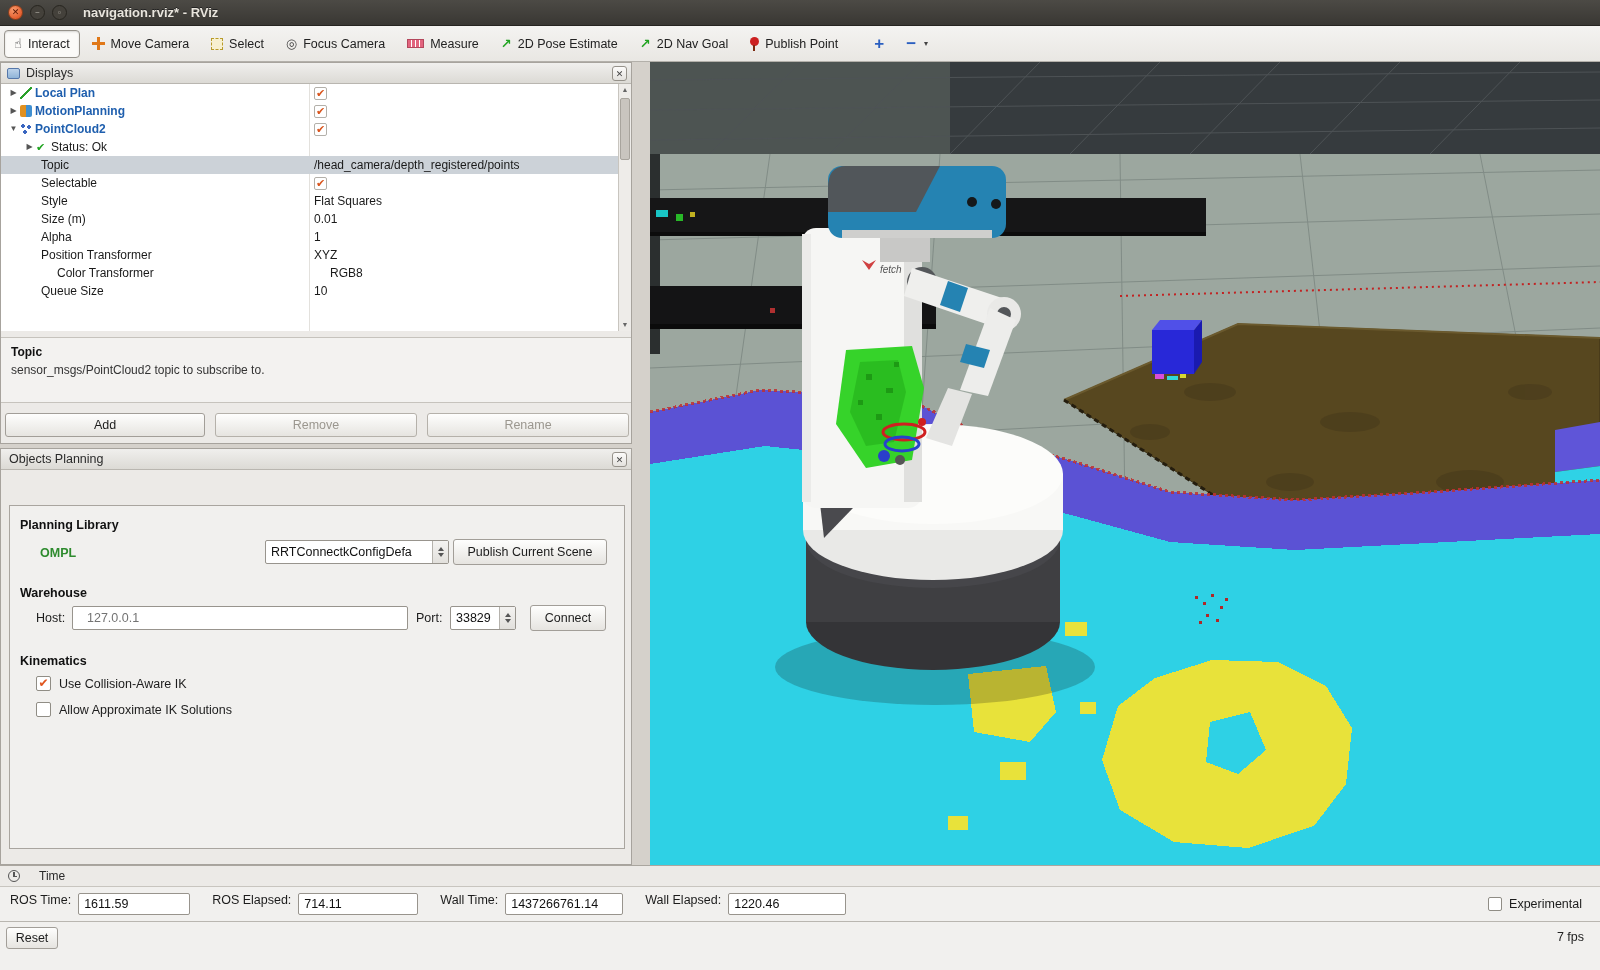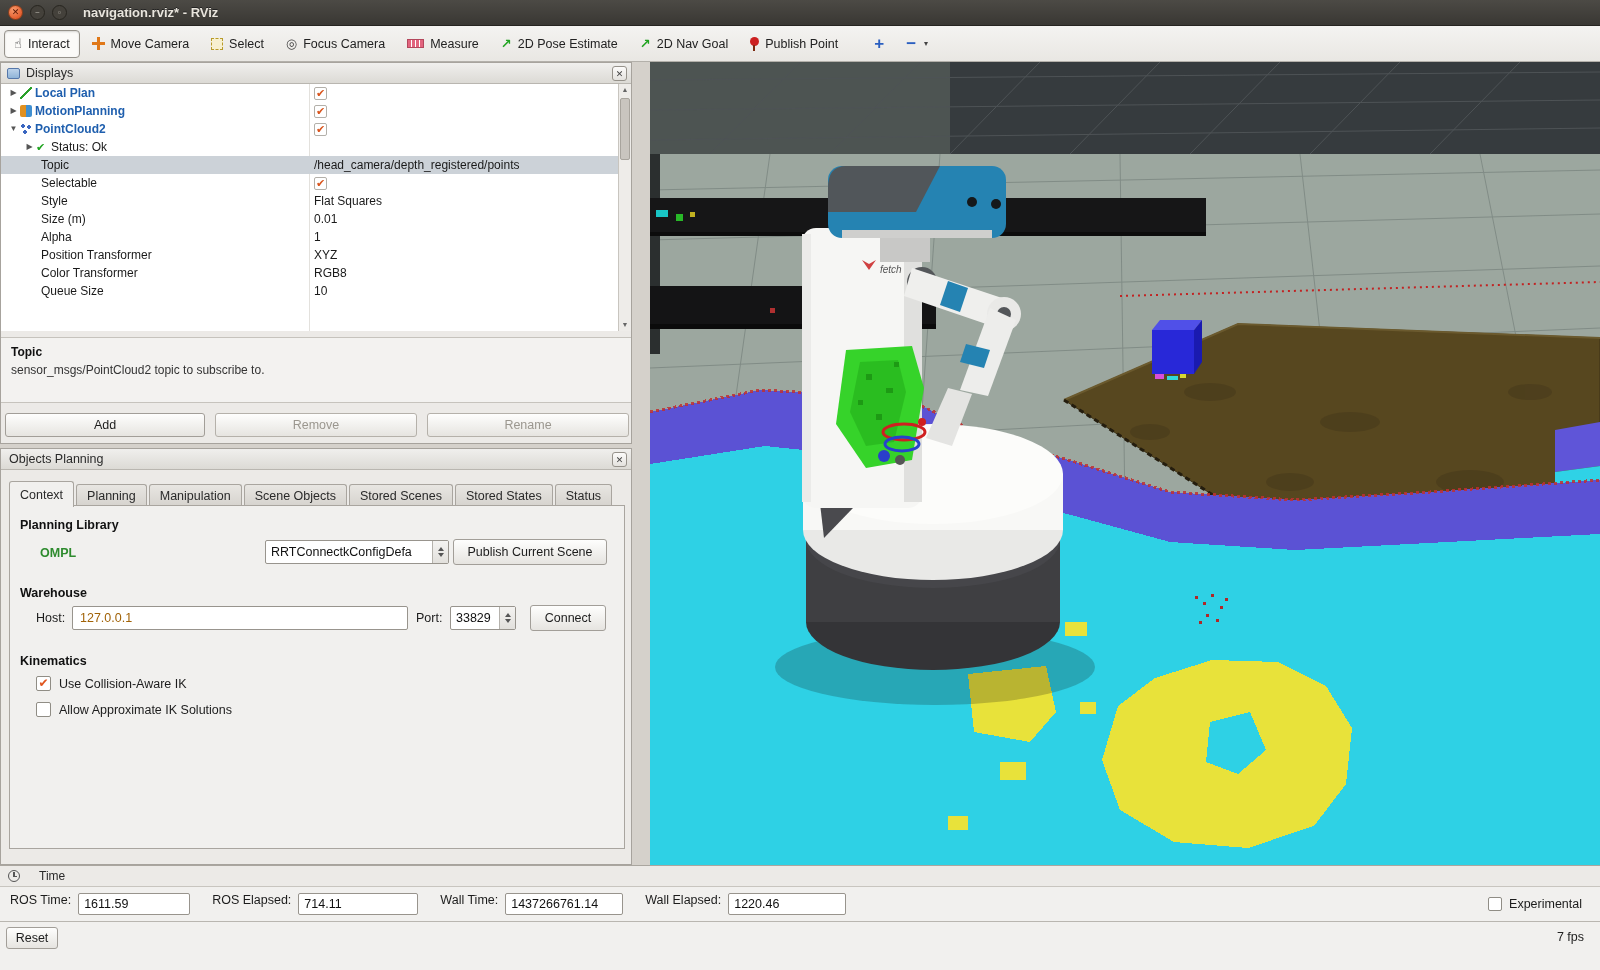--- a/index.html
+++ b/index.html
@@ -95,21 +95,21 @@
   .tabs { position:absolute; left:8px; top:30px; height:27px; display:flex; align-items:flex-end; }
   .tab { height:22px; padding:0 10px; font-size:12.5px; color:#2a2a2a; display:flex; align-items:center;
     background:linear-gradient(#e8e6e2,#d6d3ce); border:1px solid #a9a59f; border-bottom:none;
     border-radius:3px 3px 0 0; margin-right:2px; }
   .tab.active { height:26px; background:#f1f0ee; position:relative; z-index:3; margin-bottom:-1px; }
   .mframe { position:absolute; left:8px; top:56px; width:616px; height:344px;
     border:1px solid #a9a59f; background:#f1f0ee; z-index:1; }
   .mhead { position:absolute; font-size:12.5px; font-weight:bold; color:#111; }
   .flabel { position:absolute; font-size:12.5px; color:#1c1c1c; }
   .qinput { position:absolute; background:#fff; border:1px solid #98948d; border-radius:2px;
-    font-size:12.5px; color:#a16207; padding:0 7px; font-family:inherit; }
+    font-size:12.5px; color:#737373; padding:0 14px; font-family:inherit; }
   .spinbox { position:absolute; background:#fff; border:1px solid #98948d; border-radius:2px; }
   .spinbox .val { position:absolute; left:5px; top:0; bottom:0; right:17px; font-size:12.5px; color:#111;
     display:flex; align-items:center; white-space:nowrap; overflow:hidden; }
   .spin { position:absolute; right:0; top:0; bottom:0; width:16px; border-left:1px solid #b5b2ac;
     background:linear-gradient(#f4f3f1,#e2e0dc); display:flex; flex-direction:column;
     align-items:center; justify-content:center; gap:2px; }
   .spin i.up { width:0; height:0; border-left:3px solid transparent; border-right:3px solid transparent;
     border-bottom:4px solid #555; }
   .spin i.down { width:0; height:0; border-left:3px solid transparent; border-right:3px solid transparent;
     border-top:4px solid #555; }
@@ -287,21 +287,21 @@
           </span>
         <span class="c2">1</span>
       </div>
       <div class="trow">
         <span class="c1" style="padding-left:40px;">
             <span>Position Transformer</span>
           </span>
         <span class="c2">XYZ</span>
       </div>
       <div class="trow">
-        <span class="c1" style="padding-left:40px;">
+        <span class="c1" style="padding-left:40px;margin-left:16px;">
             <span>Color Transformer</span>
           </span>
         <span class="c2">RGB8</span>
       </div>
       <div class="trow">
         <span class="c1" style="padding-left:40px;">
             <span>Queue Size</span>
           </span>
         <span class="c2">10</span>
       </div>
@@ -322,29 +322,20 @@
     <div class="qbtn disabled" style="position:absolute; left:214px; top:350px; width:202px; height:24px;">Remove</div>
     <div class="qbtn disabled" style="position:absolute; left:426px; top:350px; width:202px; height:24px;">Rename</div>
   </div>
 
   <div class="panel" style="left:0; top:448px; width:632px; height:417px;">
     <div class="phead">
       <span class="ptitle" style="margin-left:2px;">Objects Planning</span>
       <span class="pclose">✕</span>
     </div>
 
-    <div class="tabs">
-      <span class="tab active">Context</span>
-      <span class="tab">Planning</span>
-      <span class="tab">Manipulation</span>
-      <span class="tab">Scene Objects</span>
-      <span class="tab">Stored Scenes</span>
-      <span class="tab">Stored States</span>
-      <span class="tab">Status</span>
-    </div>
 
     <div class="mframe">
       <div class="mhead" style="left:10px; top:12px;">Planning Library</div>
       <div class="flabel" style="left:30px; top:40px; font-weight:bold; color:#2e8b2e;">OMPL</div>
 
       <div class="spinbox" style="left:255px; top:34px; width:184px; height:24px;">
         <span class="val">RRTConnectkConfigDefa</span>
         <span class="spin">
             <i class="up"></i>
             <i class="down"></i>

